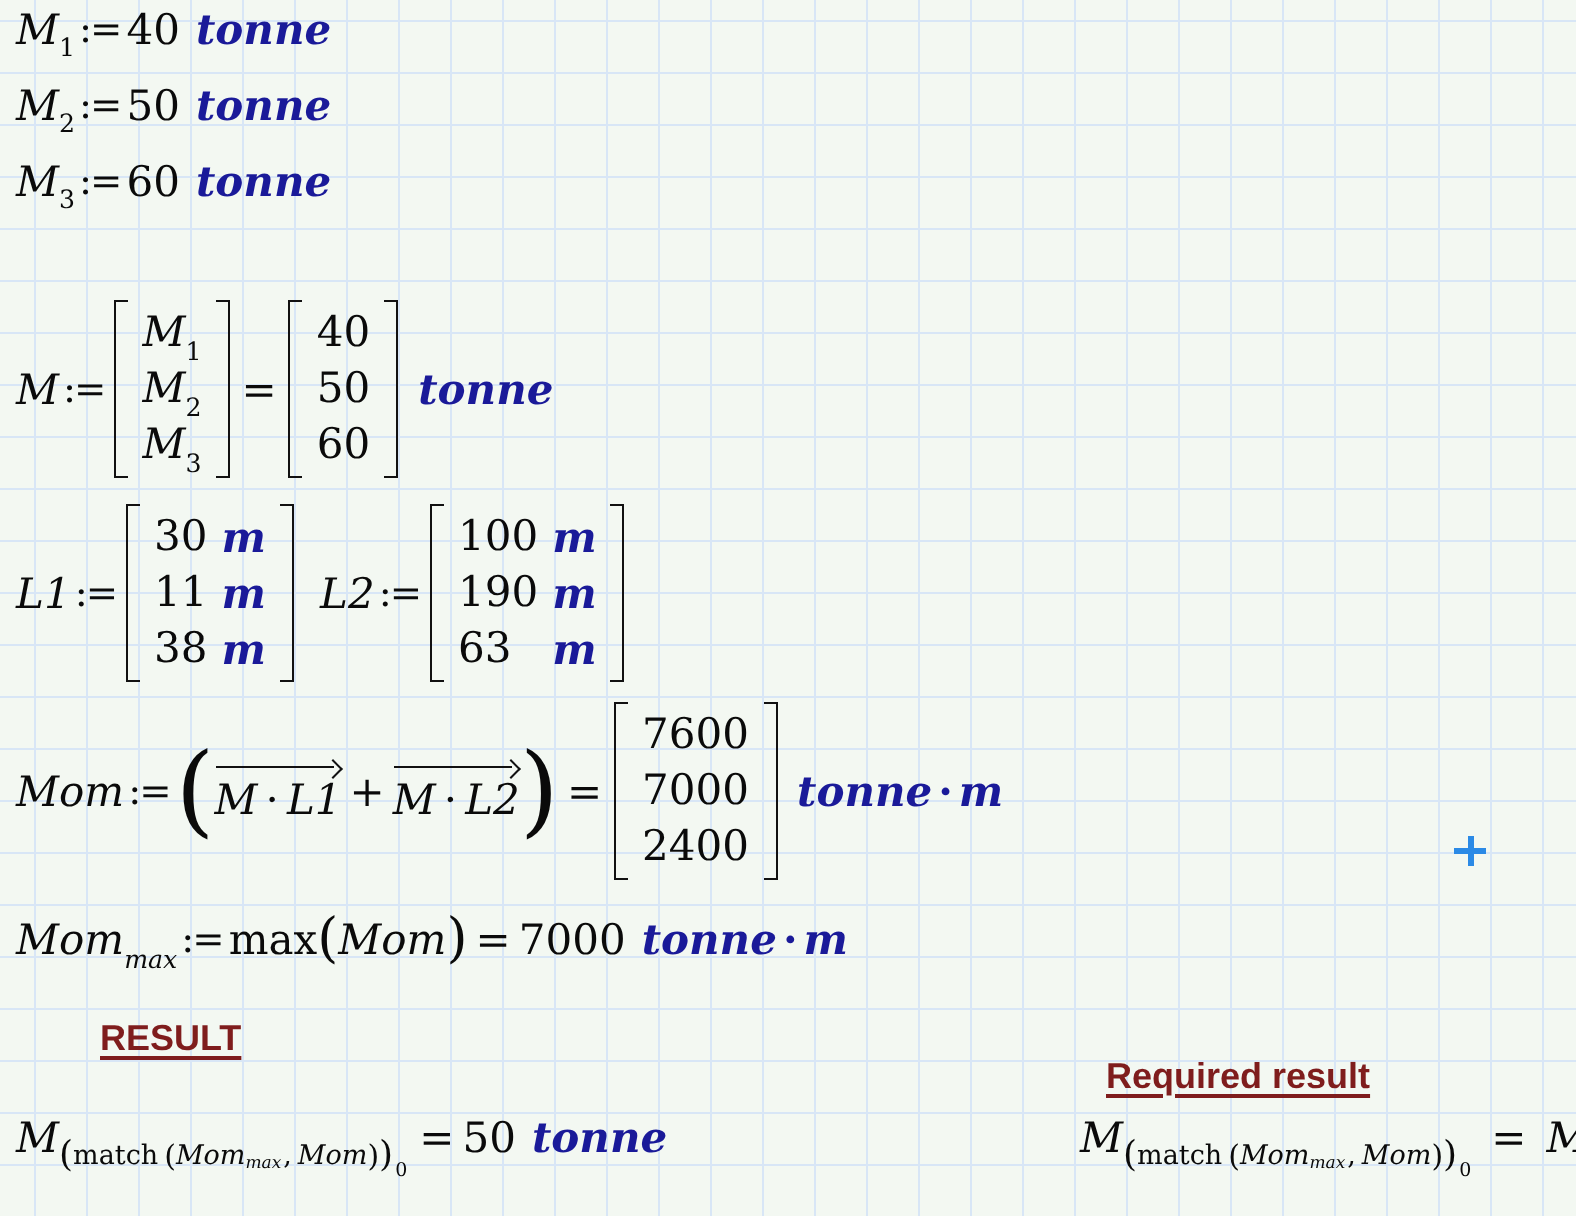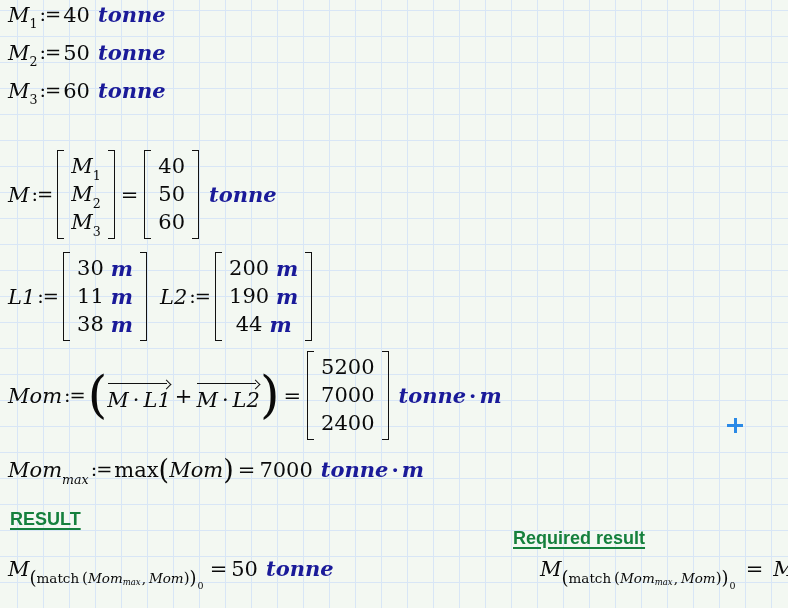--- a/index.html
+++ b/index.html
@@ -25,32 +25,32 @@
   .unit{color:#1a1a99;font-weight:bold;font-style:italic;}
   .udot{color:#1a1a99;font-weight:bold;font-style:normal;margin:0 3px;}
   .gap-unit{margin-left:8px;}
   
   .mat{display:flex;align-items:stretch;margin:0 2px;}
   .brk{width:6px;border:1.9px solid #111;}
   .brk.l{border-right:none;}
   .brk.r{border-left:none;}
   .mcol{display:flex;flex-direction:column;justify-content:center;gap:3px;padding:4px 7px;}
   .mrow{display:flex;justify-content:center;align-items:flex-start;line-height:25px;}
-  .mrow.r{justify-content:center;gap:7px;}
+  .mrow.r{justify-content:space-between;gap:7px;}
   
   .ovw{position:relative;padding-top:8px;display:inline-flex;align-items:center;}
   .oarr{position:absolute;top:0;left:1px;right:1px;height:8px;}
   .oarr .ln{position:absolute;left:0;right:3px;top:3.6px;border-top:1.7px solid #111;}
   .oarr .hd{position:absolute;right:0;top:1.5px;width:6px;height:6px;border-top:1.7px solid #111;border-right:1.7px solid #111;transform:rotate(45deg);}
   .paren{font-style:normal;line-height:1;display:flex;align-items:center;font-family:"DejaVu Serif",serif;}
   .p-lg{font-size:50px;font-weight:200;transform:translateY(-1px);}
   .p-md{font-size:27px;}
   .fn{font-style:normal;}
   
-  .hdr{position:absolute;font-family:"Liberation Sans","DejaVu Sans",sans-serif;font-weight:bold;font-size:18px;text-decoration:underline;text-decoration-thickness:2px;text-underline-offset:3px;color:#15803d;}
+  .hdr{position:absolute;font-family:"Liberation Sans","DejaVu Sans",sans-serif;font-weight:bold;font-size:18px;text-decoration:underline;text-decoration-thickness:2px;text-underline-offset:3px;color:#7f1d1d;margin-left:40px;}
   
   .resrow{align-items:flex-start;}
   .resrow .mainline{line-height:24px;display:inline-flex;align-items:flex-start;}
   .bigsub{display:inline-flex;align-items:flex-start;margin-top:13px;font-size:13.5px;line-height:16px;}
   .bigsub .p-o{font-size:18px;font-style:normal;line-height:16px;}
   .bigsub .p-i{font-size:15px;font-style:normal;line-height:16px;}
   .bigsub .fnm{font-style:normal;margin-right:3px;text-align:center;}
   .bigsub .v{font-style:italic;}
   .bigsub .ss{font-size:8.5px;font-style:italic;display:inline-block;transform:translateY(4px);}
   .bigsub .comma{font-style:normal;margin:0 3px 0 1px;}
@@ -142,29 +142,29 @@
   </span>
 </div>
 
 <div class="region" style="left:160px;top:252px;">
   <span class="var">L2</span>
   <span class="assign">:=</span>
   <span class="mat">
     <span class="brk l"></span>
     <span class="mcol">
       <span class="mrow r">
-          <span class="num">200</span>
+          <span class="num">100</span>
           <span class="unit">m</span>
         </span>
       <span class="mrow r">
           <span class="num">190</span>
           <span class="unit">m</span>
         </span>
       <span class="mrow r">
-          <span class="num">44</span>
+          <span class="num">63</span>
           <span class="unit">m</span>
         </span>
     </span>
     <span class="brk r"></span>
   </span>
 </div>
 
 <div class="region" style="left:8px;top:351px;">
   <span class="var">Mom</span>
   <span class="assign">:=</span>
@@ -186,21 +186,21 @@
       </span>
     <span class="var">M</span>
       <span class="op">·</span>
       <span class="var">L2</span>
   </span>
   <span class="paren p-lg">)</span>
   <span class="op">=</span>
   <span class="mat">
     <span class="brk l"></span>
     <span class="mcol">
-      <span class="mrow num">5200</span>
+      <span class="mrow num">7600</span>
       <span class="mrow num">7000</span>
       <span class="mrow num">2400</span>
     </span>
     <span class="brk r"></span>
   </span>
   <span class="gap-unit"><span class="unit">tonne</span><span class="udot">·</span><span class="unit">m</span></span>
 </div>
 
 <div class="region" style="left:8px;top:456px;">
   <span class="var">Mom</span>

